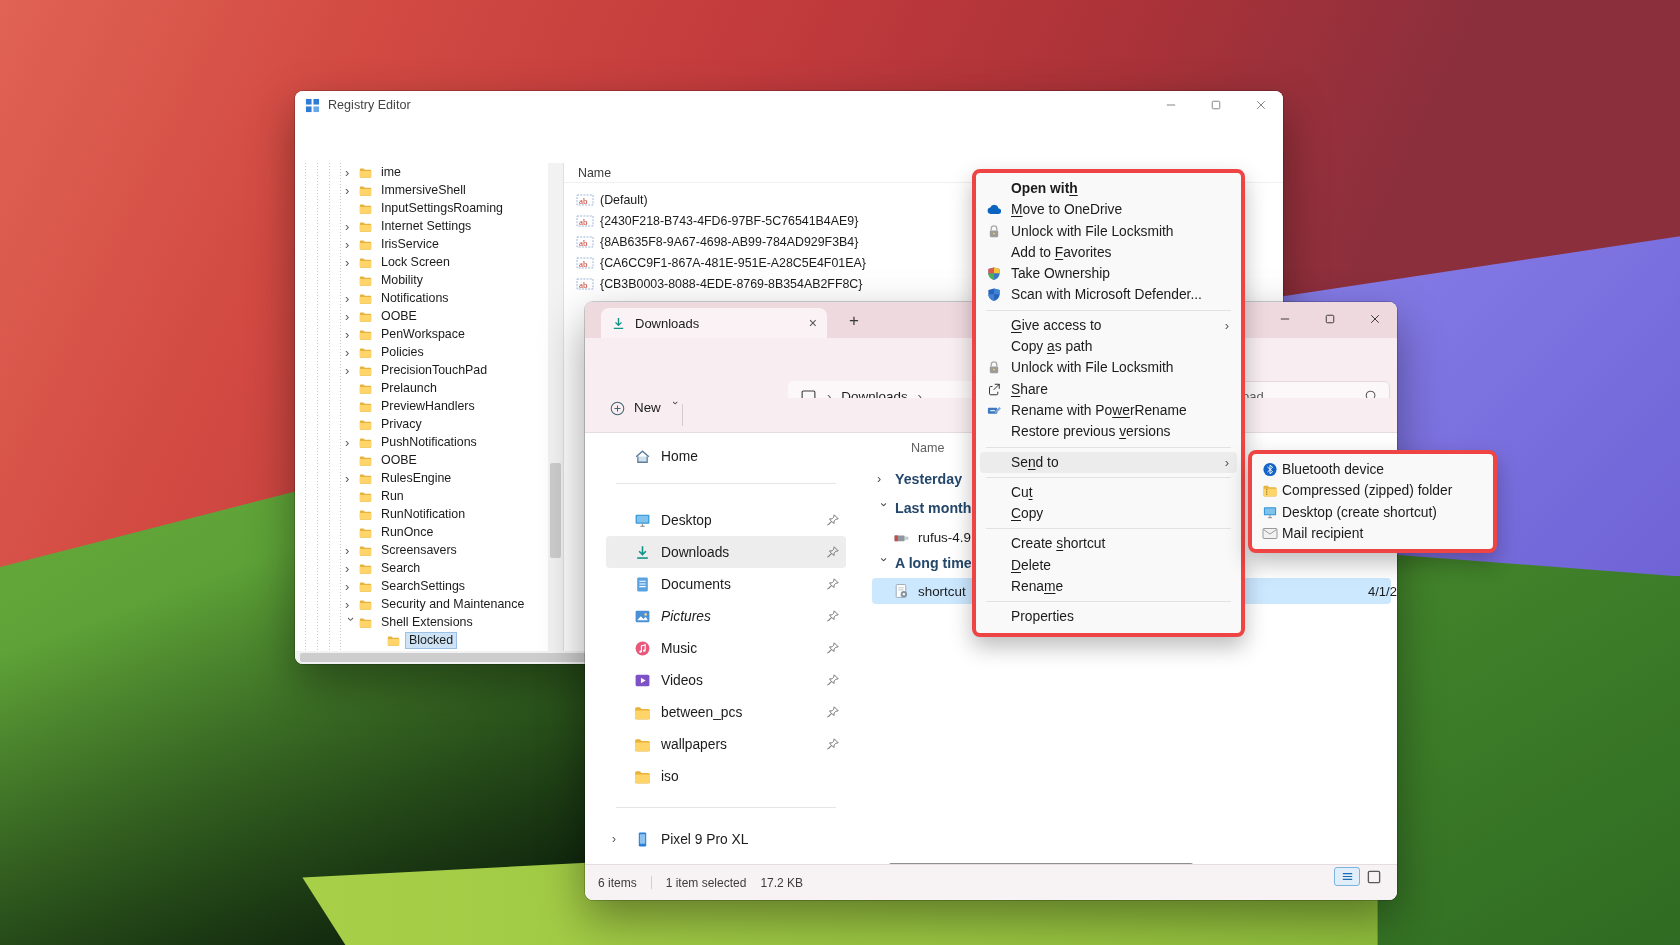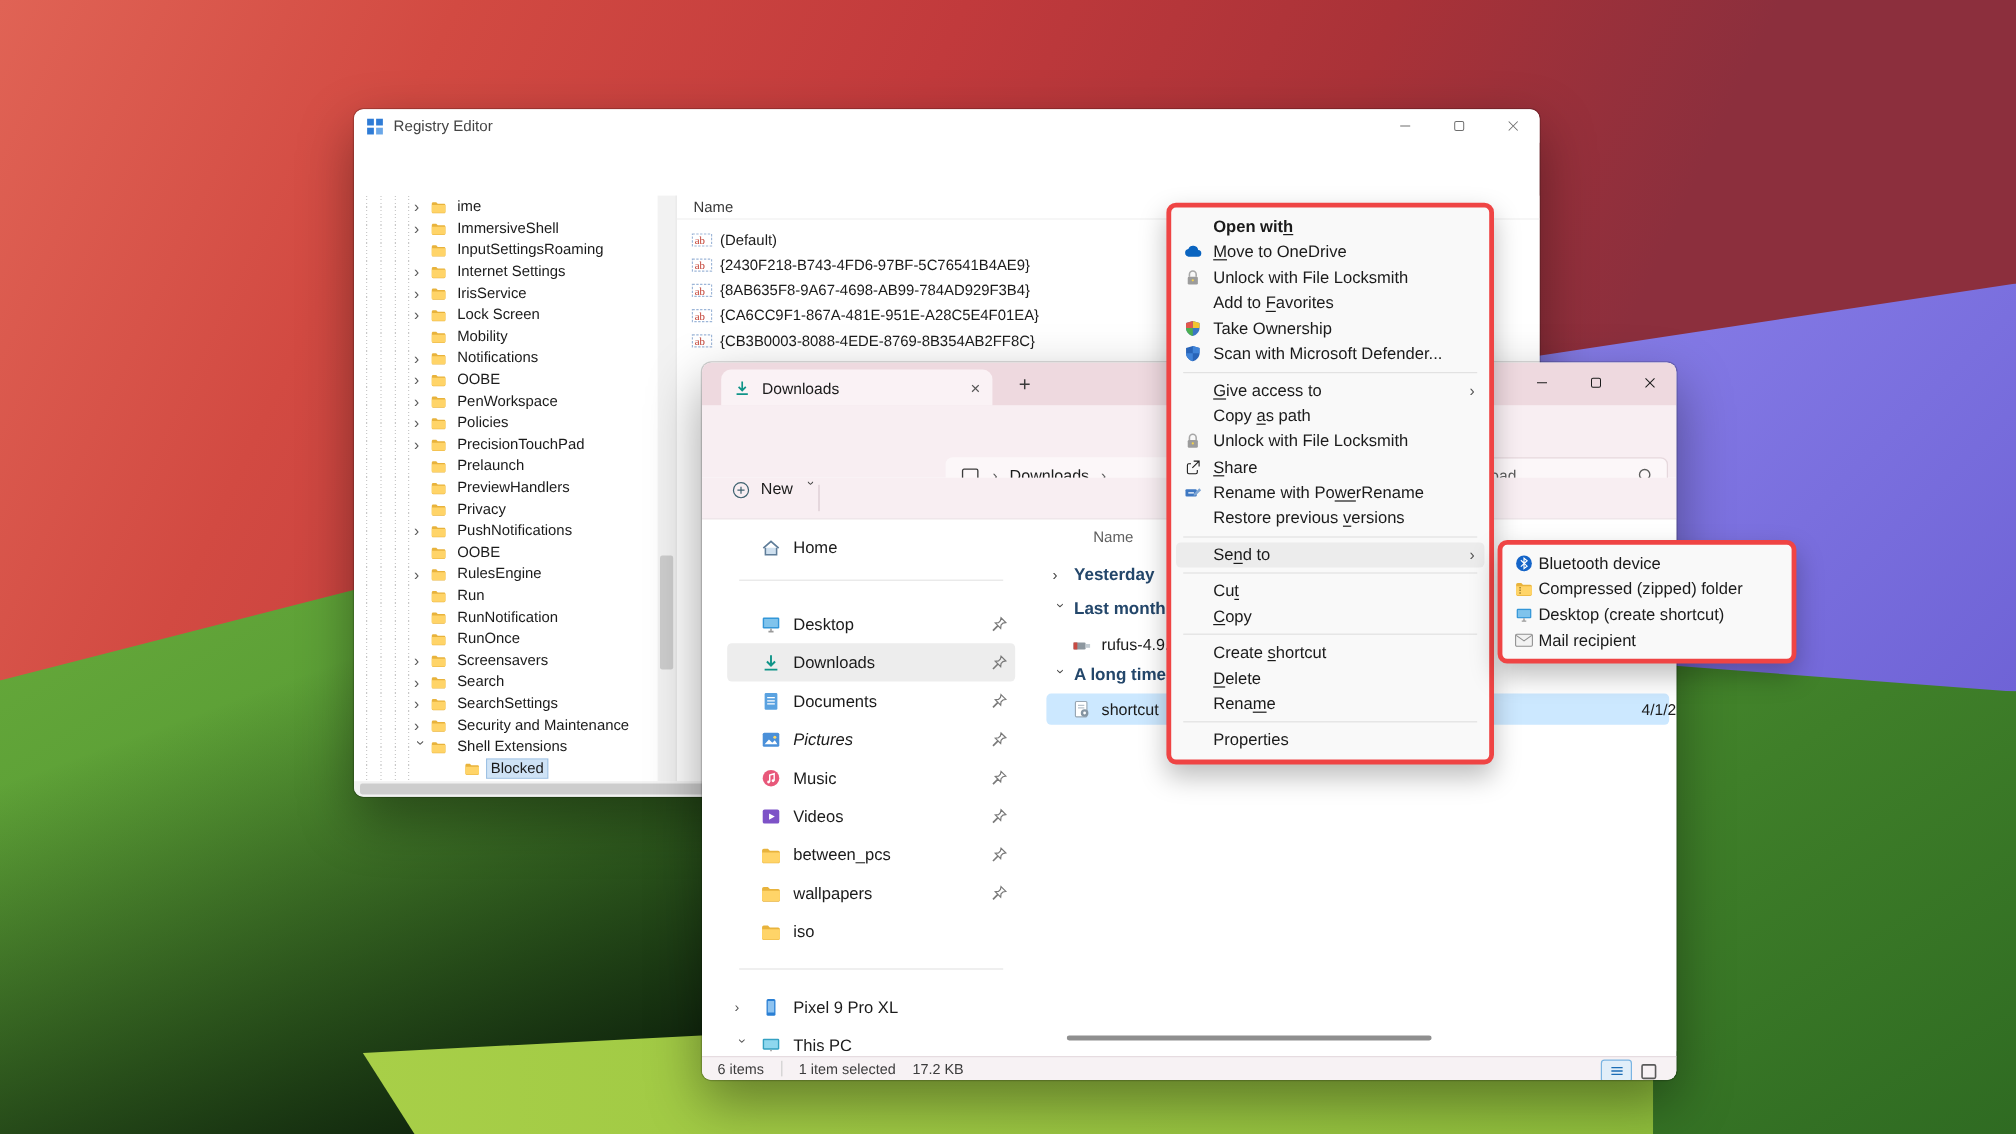--- a/index.html
+++ b/index.html
@@ -105,21 +105,21 @@
   .file-row .ic{width:17px;height:17px;margin-left:2px;flex:0 0 17px;display:none;}
   .file-row .lab{margin-left:8px;flex:1;white-space:nowrap;overflow:hidden;}
   .file-row .date{position:absolute;left:496px;width:80px;white-space:nowrap;font-size:13px;color:#1b1b1b;}
   .file-row.t-group .lab{margin-left:4px;font-size:14.2px;font-weight:bold;color:var(--group-header,#24476b);}
   .file-row.t-file .chev{visibility:hidden;}
   .file-row.t-file .ic{display:block;}
   .file-row.t-file.selected{background:var(--accent-selection,#cce8ff);border-radius:4px;}
   #list-hscroll{position:absolute;left:21px;top:430px;width:304px;height:4px;background:#8f8f8f;border-radius:2px;}
 
   
-  #statusbar{position:absolute;left:0;bottom:0;right:0;height:20px;background:#f7f2f4;border-top:1px solid #e6dce0;display:flex;align-items:center;font-size:12px;color:#3c3c3c;padding-left:13px;gap:14px;}
+  #statusbar{position:absolute;left:0;bottom:0;right:0;height:36px;background:#f7f2f4;border-top:1px solid #e6dce0;display:flex;align-items:center;font-size:12px;color:#3c3c3c;padding-left:13px;gap:14px;}
   #status-sep{width:1px;height:13px;background:#cfcfcf;}
   #view-buttons{position:absolute;right:14px;top:2px;display:flex;gap:5px;align-items:center;}
   #view-details{width:26px;height:19px;border:1px solid #7ab4e2;background:#e1eef9;border-radius:3px;display:flex;align-items:center;justify-content:center;}
   #view-details span{width:15px;height:15px;display:block;}
   #view-icons{width:18px;height:18px;}
 
   
   .menu{position:absolute;background:var(--menu-bg,#f9f9f9);border:4px solid #ef4444;border-radius:8px;box-shadow:0 10px 22px rgba(0,0,0,.26);padding:5px 0;font-size:13.8px;color:#1b1b1b;margin-top:40px;}
   #ctx-menu{left:972px;top:129px;width:273px;}
   #send-to-menu{left:1248px;top:410px;width:249px;}

